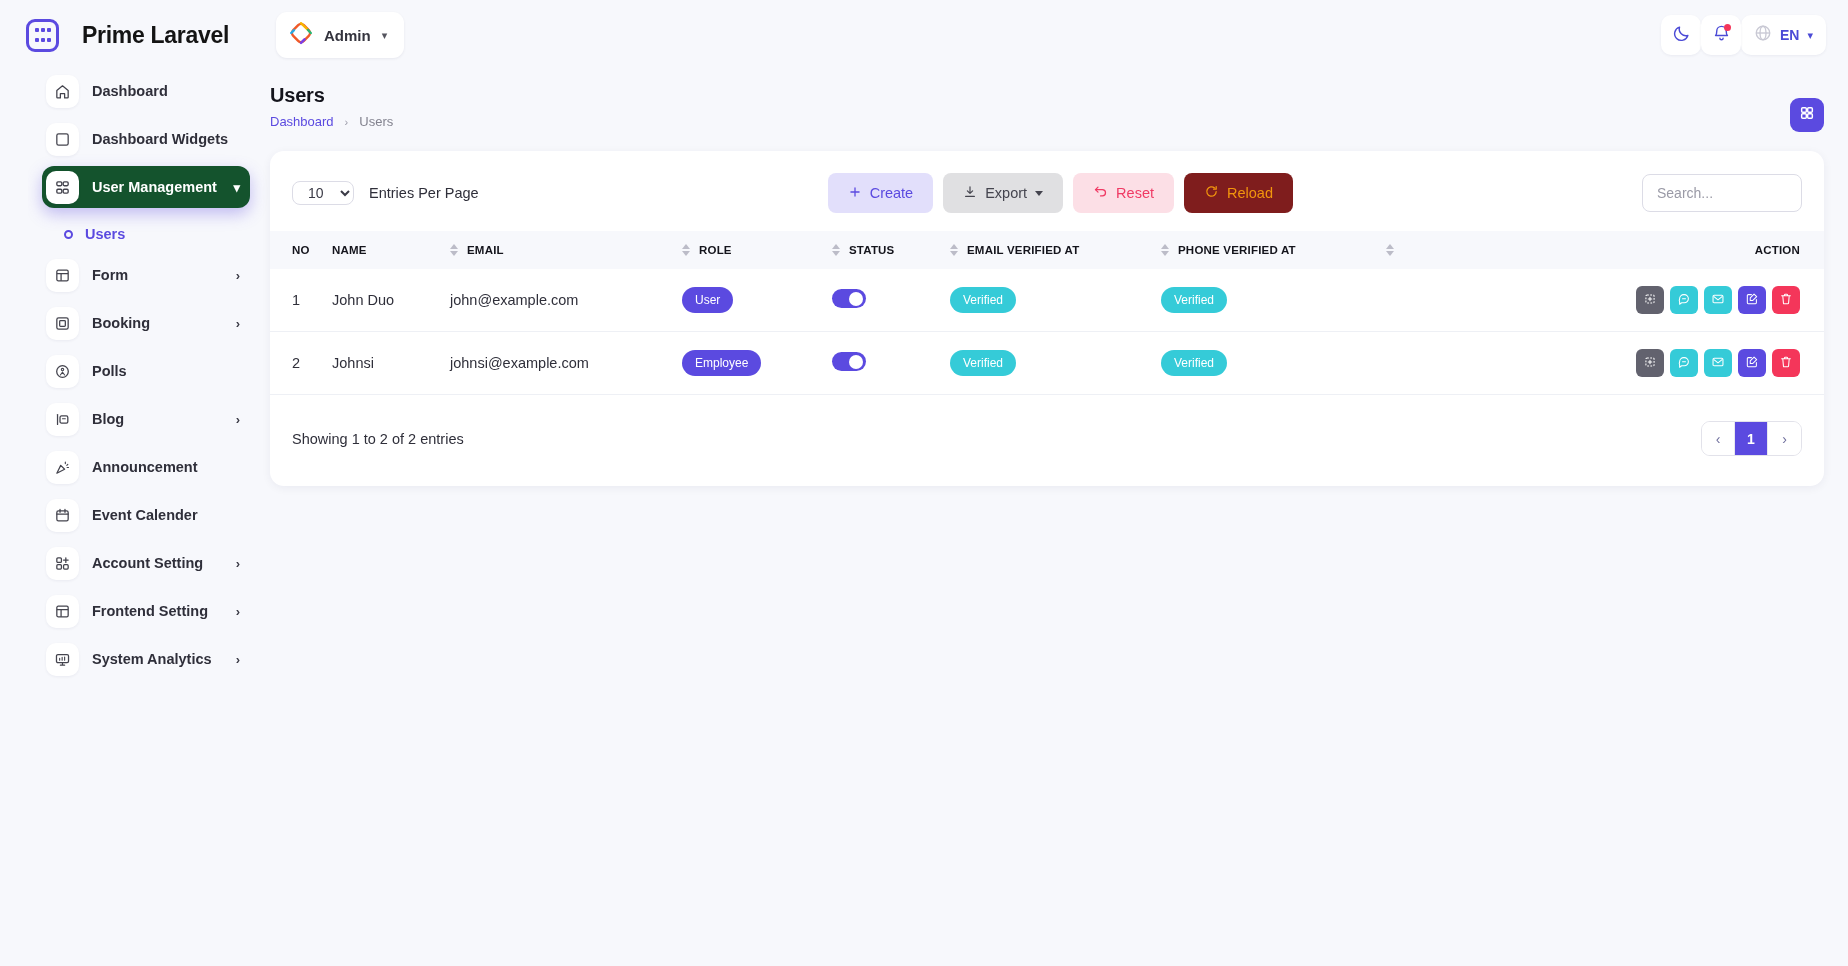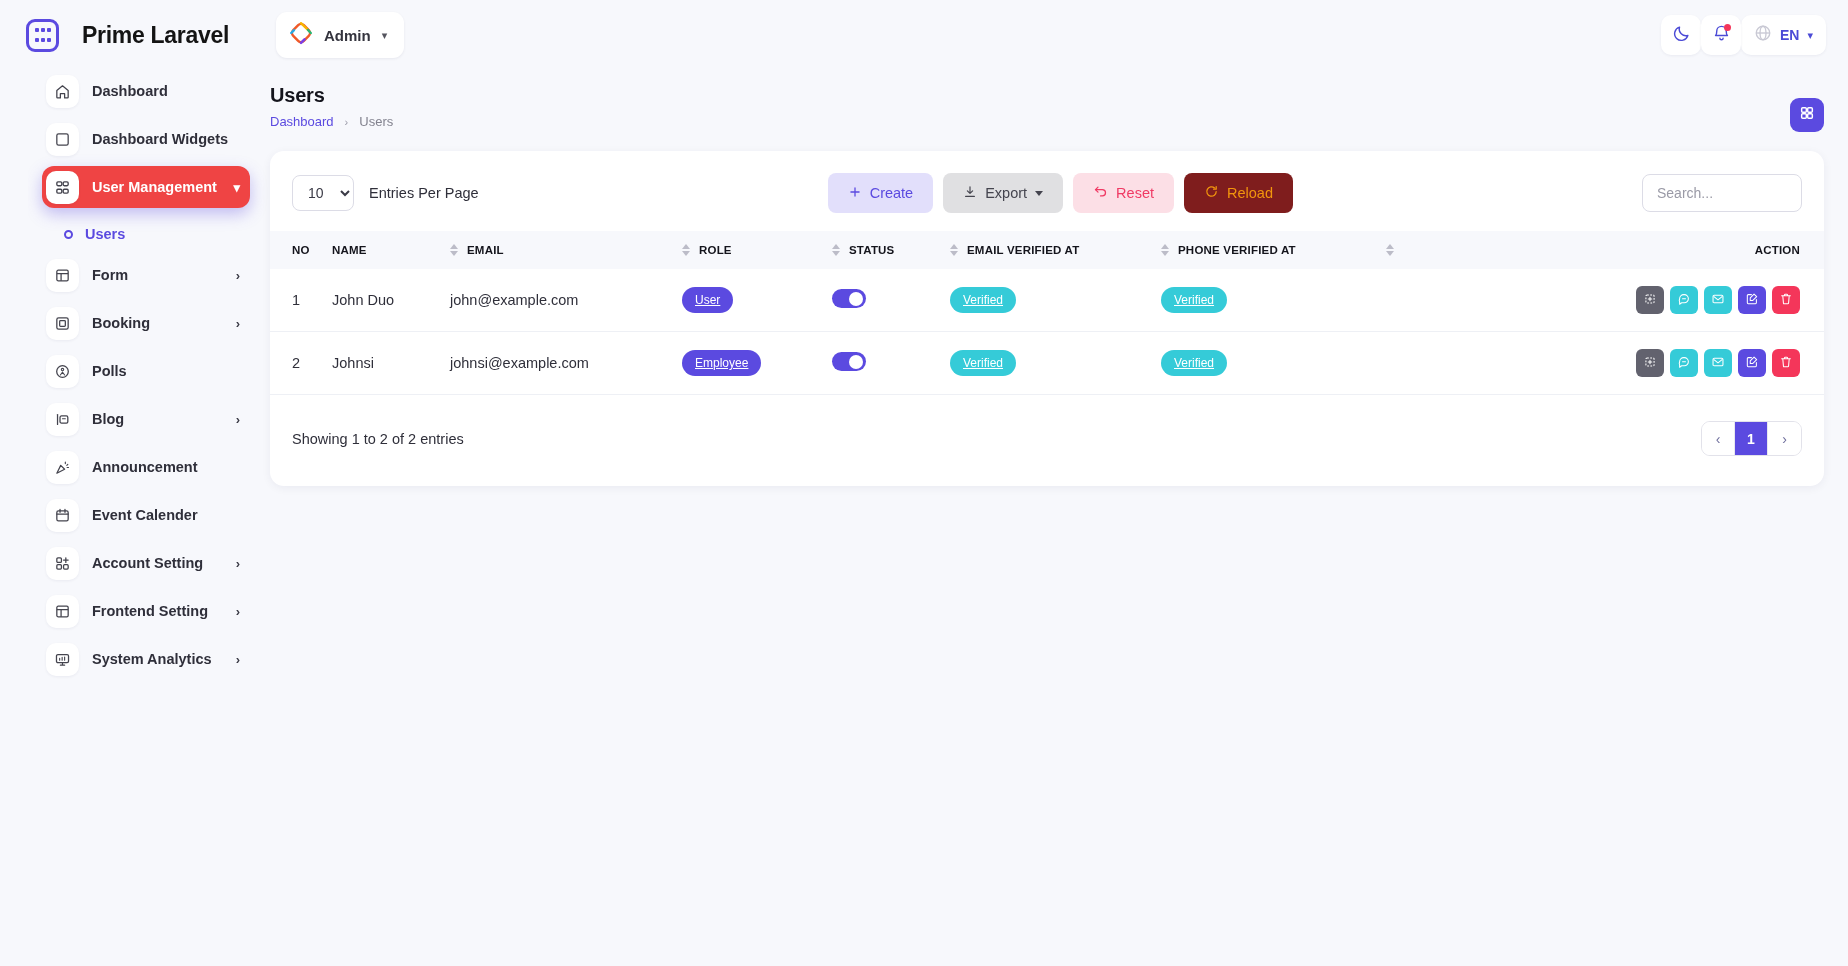--- a/index.html
+++ b/index.html
@@ -58,21 +58,21 @@
   .sidebar {
     width: 240px; flex: 0 0 240px; padding: 0 18px 20px 14px;
     overflow: hidden;
   }
   .nav-item {
     display: flex; align-items: center; gap: 13px;
     height: 42px; margin-bottom: 6px; border-radius: 12px;
     padding: 0 10px 0 4px; cursor: pointer; position: relative;
   }
   .nav-item.active {
-    background: #ef4444;
+    background: #14532d;
     box-shadow: 0 6px 16px rgba(91,74,224,.35);
   }
   .nav-ico {
     width: 33px; height: 33px; flex: 0 0 33px; border-radius: 10px;
     background: #fff; display: flex; align-items: center; justify-content: center;
     box-shadow: 0 1px 3px rgba(20,20,60,.06);
   }
   .nav-ico svg { width: 17px; height: 17px; }
   .nav-label { font-size: 14.5px; color: #2f2f3a; font-weight: 600; white-space: nowrap; }
   .nav-item.active .nav-label { color: #fff; }
@@ -106,21 +106,21 @@
     margin-top: 14px;
   }
 
   
   .card {
     margin-top: 19px; background: #fff; border-radius: 14px;
     box-shadow: 0 2px 10px rgba(25,25,70,.06);
   }
   .card-top { display: flex; align-items: center; padding: 22px 22px 18px 22px; }
   .per-page-select {
-    height: 36px; width: 62px; border: 1px solid #dcdce6; border-radius: 8px;
+    height: 24px; width: 62px; border: 1px solid #dcdce6; border-radius: 8px;
     background: #fff; font-size: 14px; color: #3a3a46; padding: 0 8px 0 11px;
     font-family: "Liberation Sans", sans-serif; cursor: pointer;
   }
   .per-page-text { font-size: 14.5px; color: #2f2f3a; margin-left: 15px; }
 
   .tool-center { flex: 1 1 auto; display: flex; justify-content: center; gap: 10px; }
   .tbtn {
     height: 40px; border-radius: 8px; border: none; cursor: pointer;
     display: inline-flex; align-items: center; gap: 8px; padding: 0 20px;
     font-size: 14.5px; font-family: "Liberation Sans", sans-serif;
@@ -149,21 +149,21 @@
   .sorter { display: inline-flex; flex-direction: column; gap: 2px; flex: 0 0 auto; }
   .sorter i {
     width: 0; height: 0; border-left: 4px solid transparent; border-right: 4px solid transparent;
   }
   .sorter i.up { border-bottom: 5px solid #bcbcc8; }
   .sorter i.dn { border-top: 5px solid #bcbcc8; }
 
   tbody td { padding: 17px 0; font-size: 14.5px; color: #2f2f3a; border-bottom: 1px solid #eef0f5; vertical-align: middle; }
   tbody tr:last-child td { border-bottom: 1px solid #eef0f5; }
 
-  .badge { display: inline-block; border-radius: 999px; font-size: 12px; color: #fff; padding: 6px 13px; text-decoration: underline; }
+  .badge { display: inline-block; border-radius: 999px; font-size: 12px; color: #fff; padding: 6px 13px; }
   .badge.role { background: #5b4ae0; }
   .badge.verified { background: #35cbd8; }
 
   .toggle {
     width: 34px; height: 19px; border-radius: 999px; background: #5b4ae0;
     position: relative; cursor: pointer; display: inline-block;
   }
   .toggle .knob { position: absolute; top: 2.5px; right: 3px; width: 14px; height: 14px; border-radius: 50%; background: #fff; }
 
   .actions { display: flex; gap: 6px; justify-content: flex-end; padding-right: 24px; }

